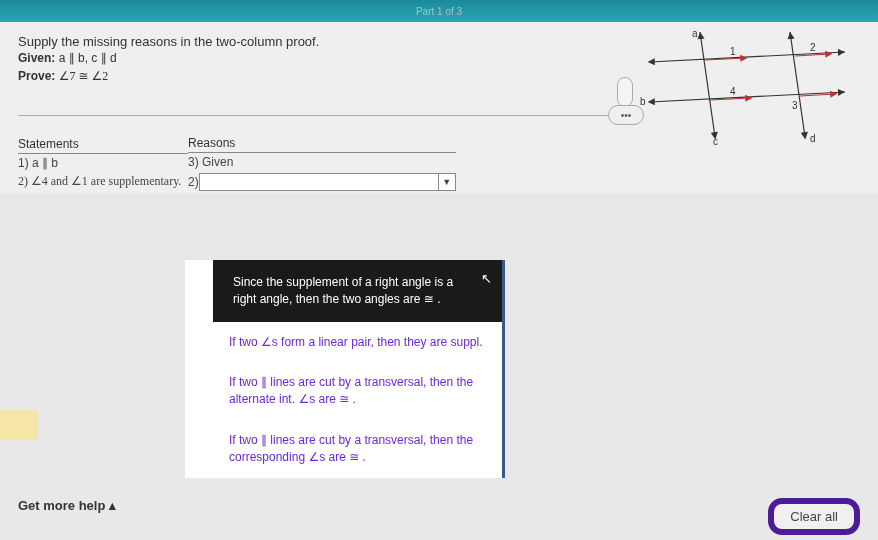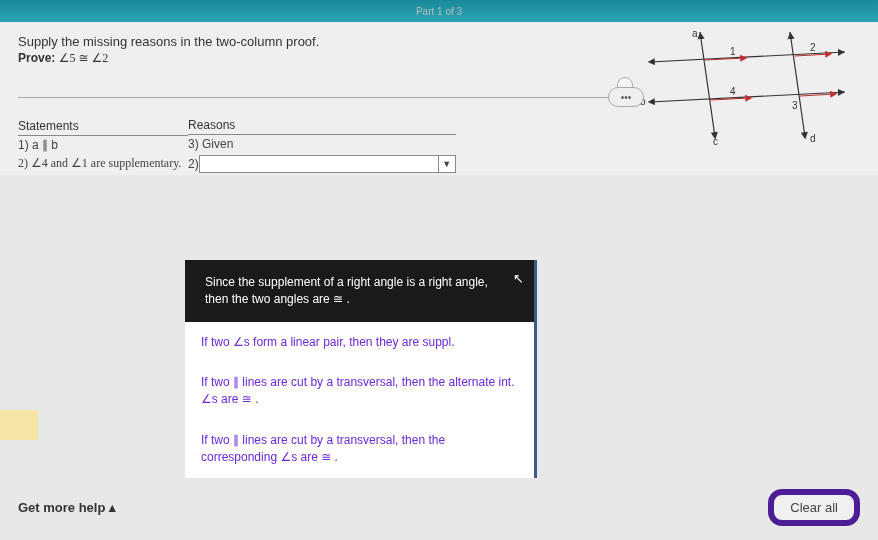--- a/index.html
+++ b/index.html
@@ -118,23 +118,24 @@
       line-height: 16px;
       font-size: 9px;
       vertical-align: top;
       margin-left: -1px;
       cursor: pointer;
     }
     .dropdown-panel {
       position: absolute;
       left: 185px;
       top: 260px;
-      width: 352px;
+      width: 320px;
       background: #fff;
       border-right: 3px solid #3a5a8a;
+      padding-left: 28px;
     }
     .option {
       padding: 12px 16px;
       font-size: 12px;
       color: #6d28d9;
       line-height: 1.4;
       cursor: pointer;
     }
     .option.selected {
       background: #1a1a1a;
@@ -144,28 +145,28 @@
     }
     .option.selected .cursor-icon {
       position: absolute;
       right: 10px;
       top: 10px;
       color: #fff;
       font-size: 13px;
     }
     .bottom-bar {
       position: absolute;
-      bottom: 12px;
+      bottom: 0;
       left: 0;
       right: 0;
       height: 42px;
       background: #e8e8e8;
       display: flex;
       justify-content: space-between;
-      align-items: center;
+      align-items: flex-start;
       padding: 0 18px;
     }
     .get-help {
       font-size: 13px;
       color: #333;
       font-weight: bold;
       cursor: pointer;
     }
     .clear-btn {
       border: 6px solid #4c1d95;
@@ -193,22 +194,26 @@
   <span>Part 1 of 3</span>
 </div>
 
 <div class="content">
   <div class="ruler-pill"></div>
 
   <div class="page-title">Supply the missing reasons in the two-column proof.</div>
 
   <div class="given-prove">
     <div>
+      <span class="label">Given:</span>
+      <span>a ∥ b, c ∥ d</span>
+    </div>
+    <div>
       <span class="label">Prove:</span>
-      <span class="angle">∠5 ≅ ∠2</span>
+      <span class="angle">∠7 ≅ ∠2</span>
     </div>
   </div>
 
   <svg class="diagram" viewBox="0 0 230 120">
     <defs>
       <marker id="arrR" markerWidth="8" markerHeight="8" refX="6" refY="3" orient="auto">
         <path d="M0,0 L6,3 L0,6 Z" fill="#333"></path>
       </marker>
       <marker id="arrL" markerWidth="8" markerHeight="8" refX="2" refY="3" orient="auto">
         <path d="M6,0 L0,3 L6,6 Z" fill="#333"></path>

